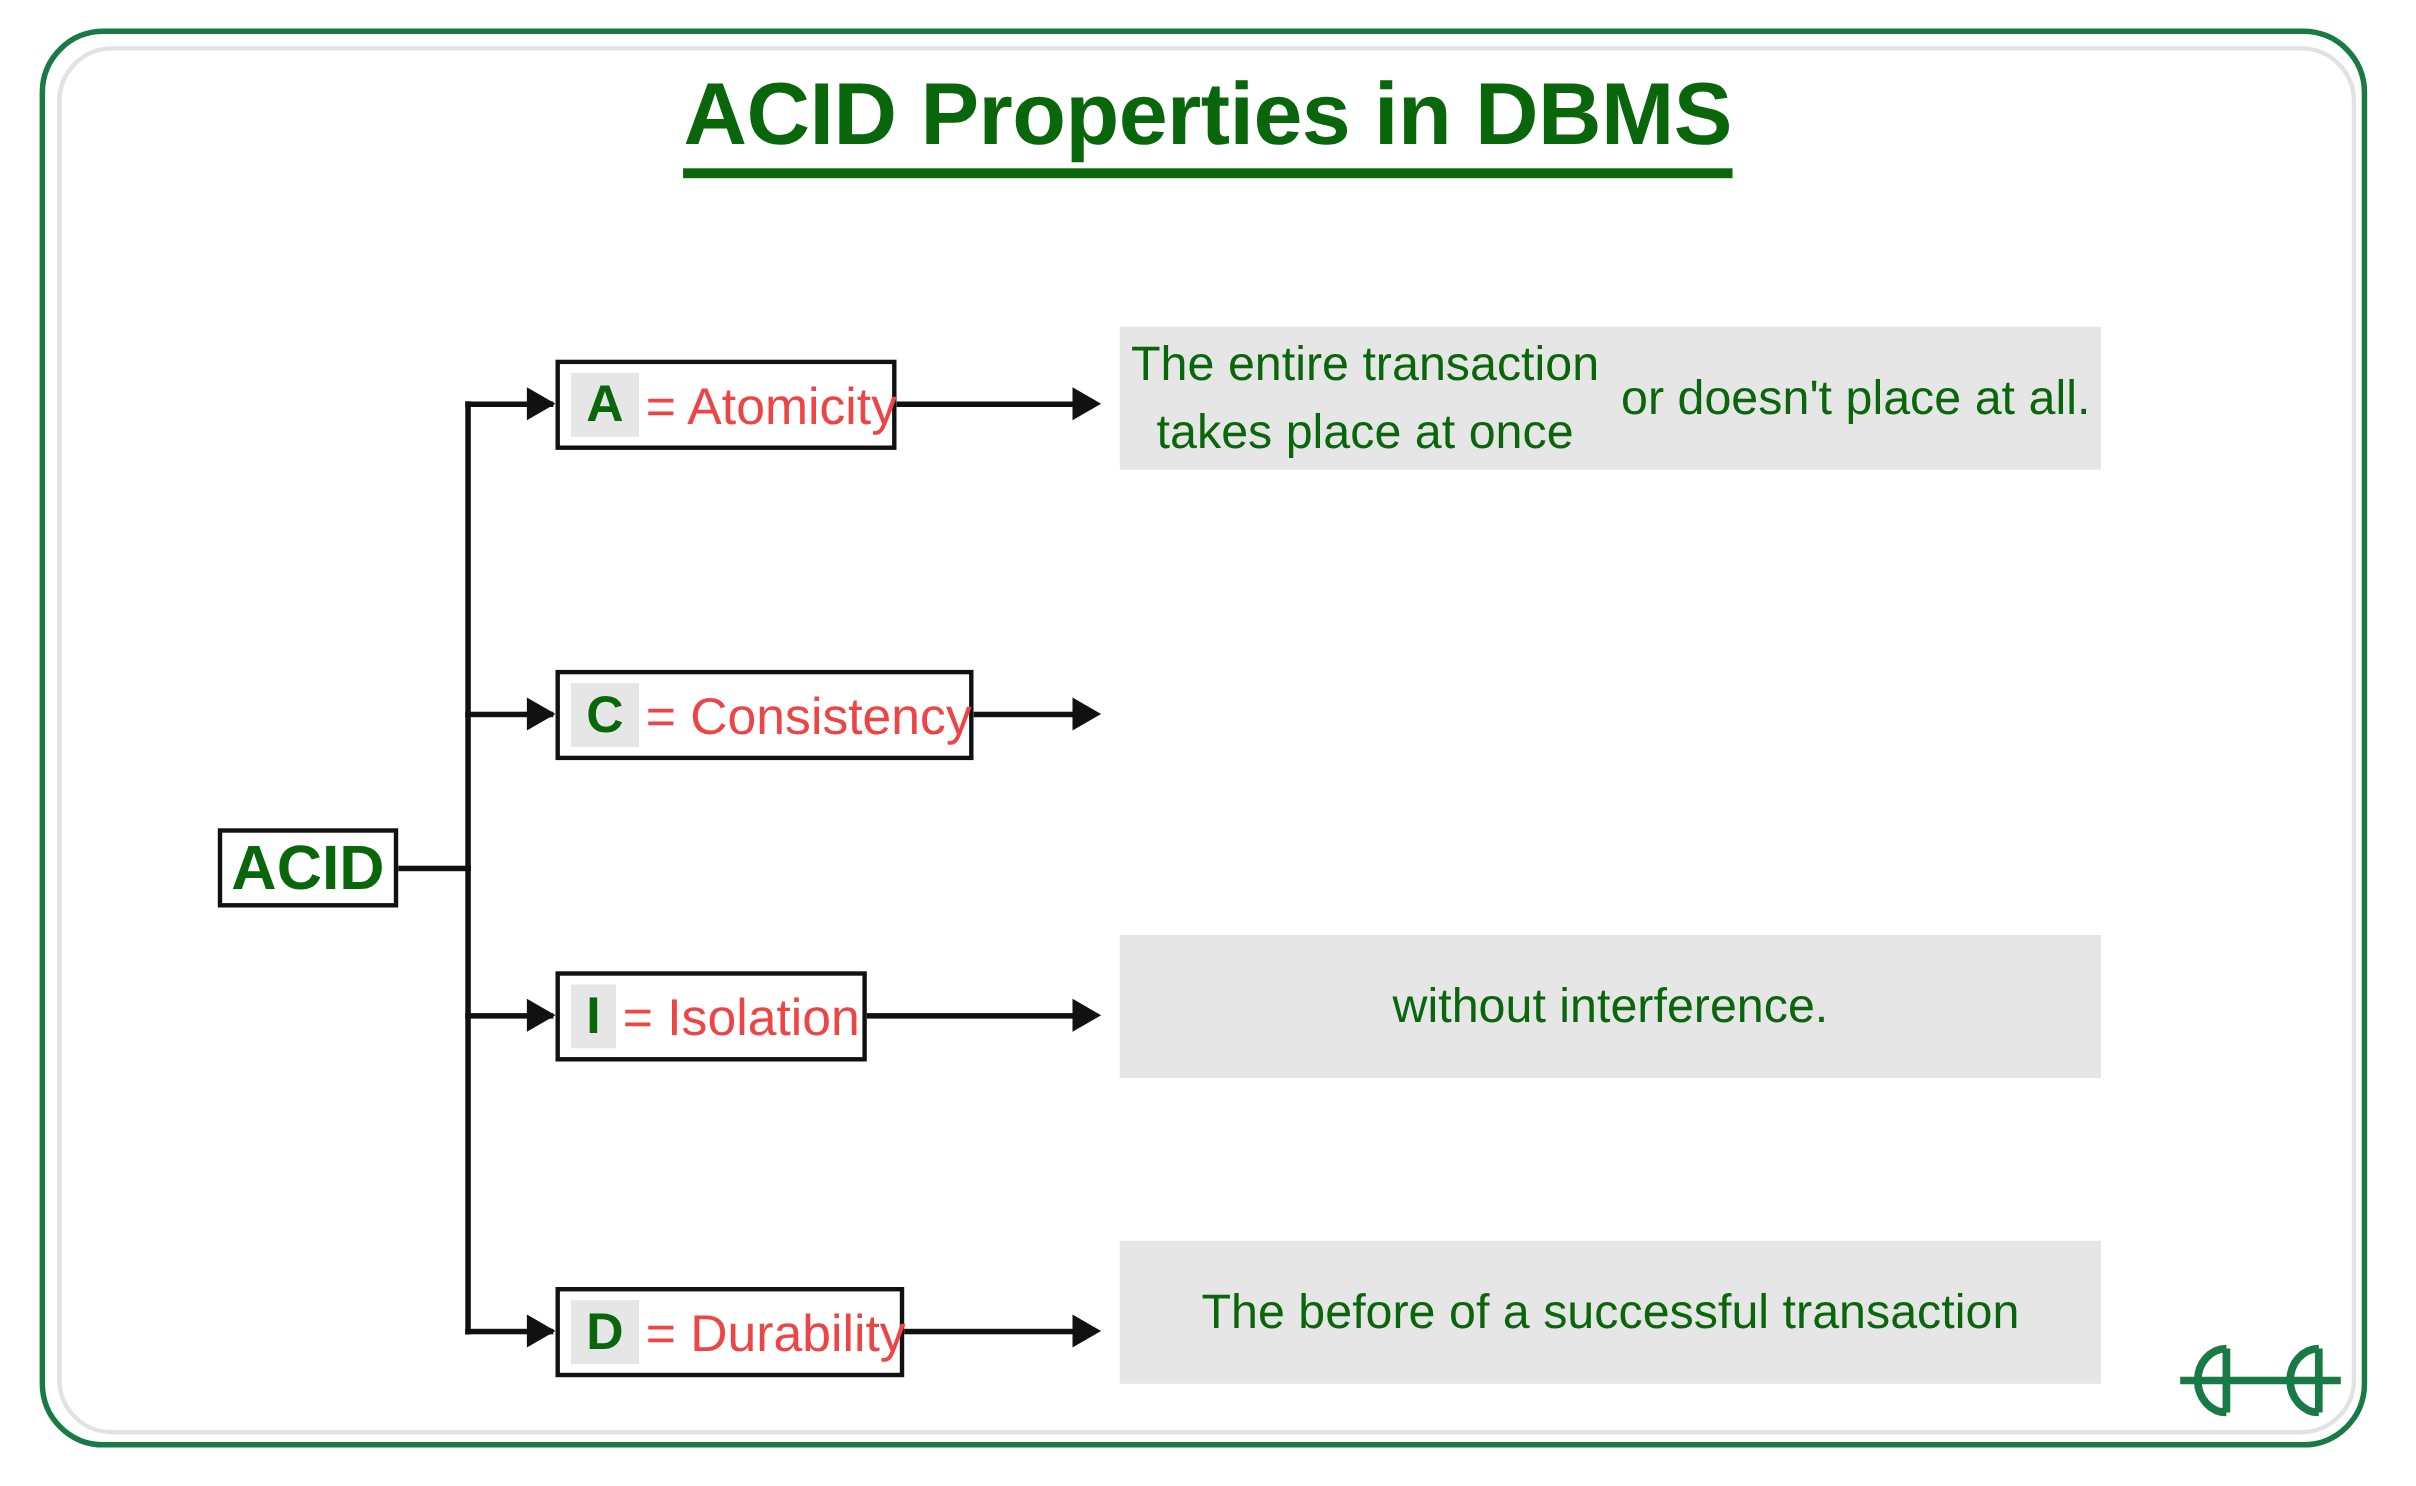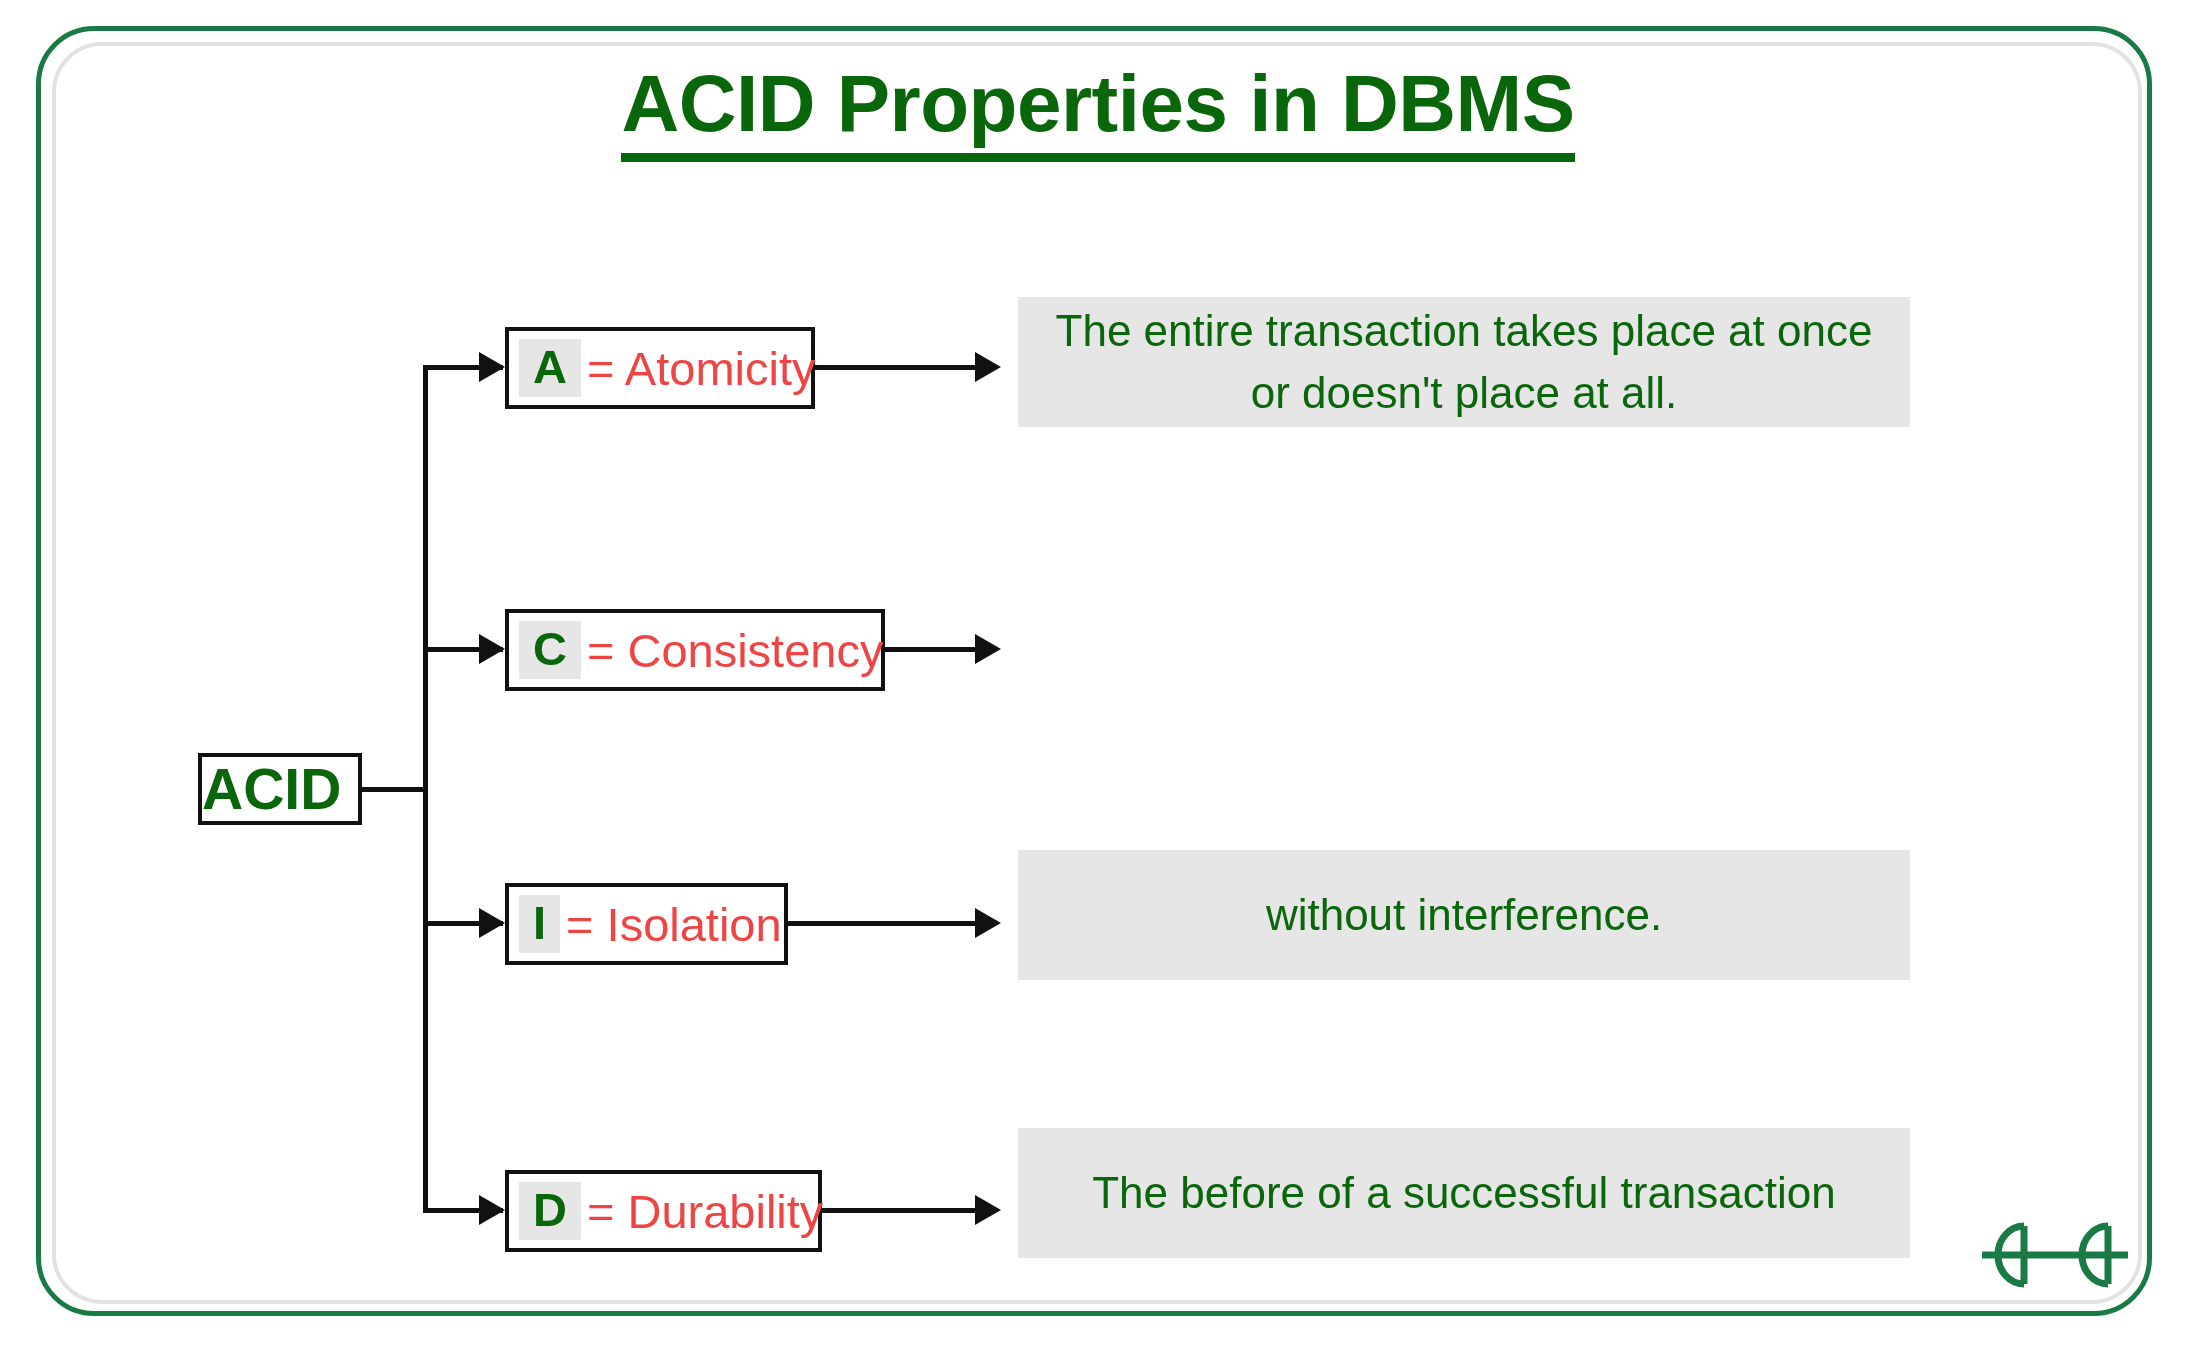--- a/index.html
+++ b/index.html
@@ -66,21 +66,21 @@
     position: absolute;
     left: 198px;
     top: 753px;
     width: 164px;
     height: 72px;
     border: 4px solid #111111;
     box-sizing: border-box;
     background: #ffffff;
     display: flex;
     align-items: center;
-    justify-content: flex-start;
+    justify-content: center;
     font-size: 57px;
     font-weight: bold;
     color: #0a660a;
     letter-spacing: 0px;
   }
 
   
   .prop-box {
     position: absolute;
     height: 82px;
@@ -109,21 +109,21 @@
   }
 
   
   .desc-box {
     position: absolute;
     left: 1018px;
     width: 892px;
     height: 130px;
     background: #e6e6e6;
     display: flex;
-    flex-direction: column;
+    flex-direction: row;
     align-items: center;
     justify-content: center;
     text-align: center;
     color: #0a660a;
     font-size: 44px;
     line-height: 1.42;
   }
   .desc-line { display: block; width: 100%; }
 
   

